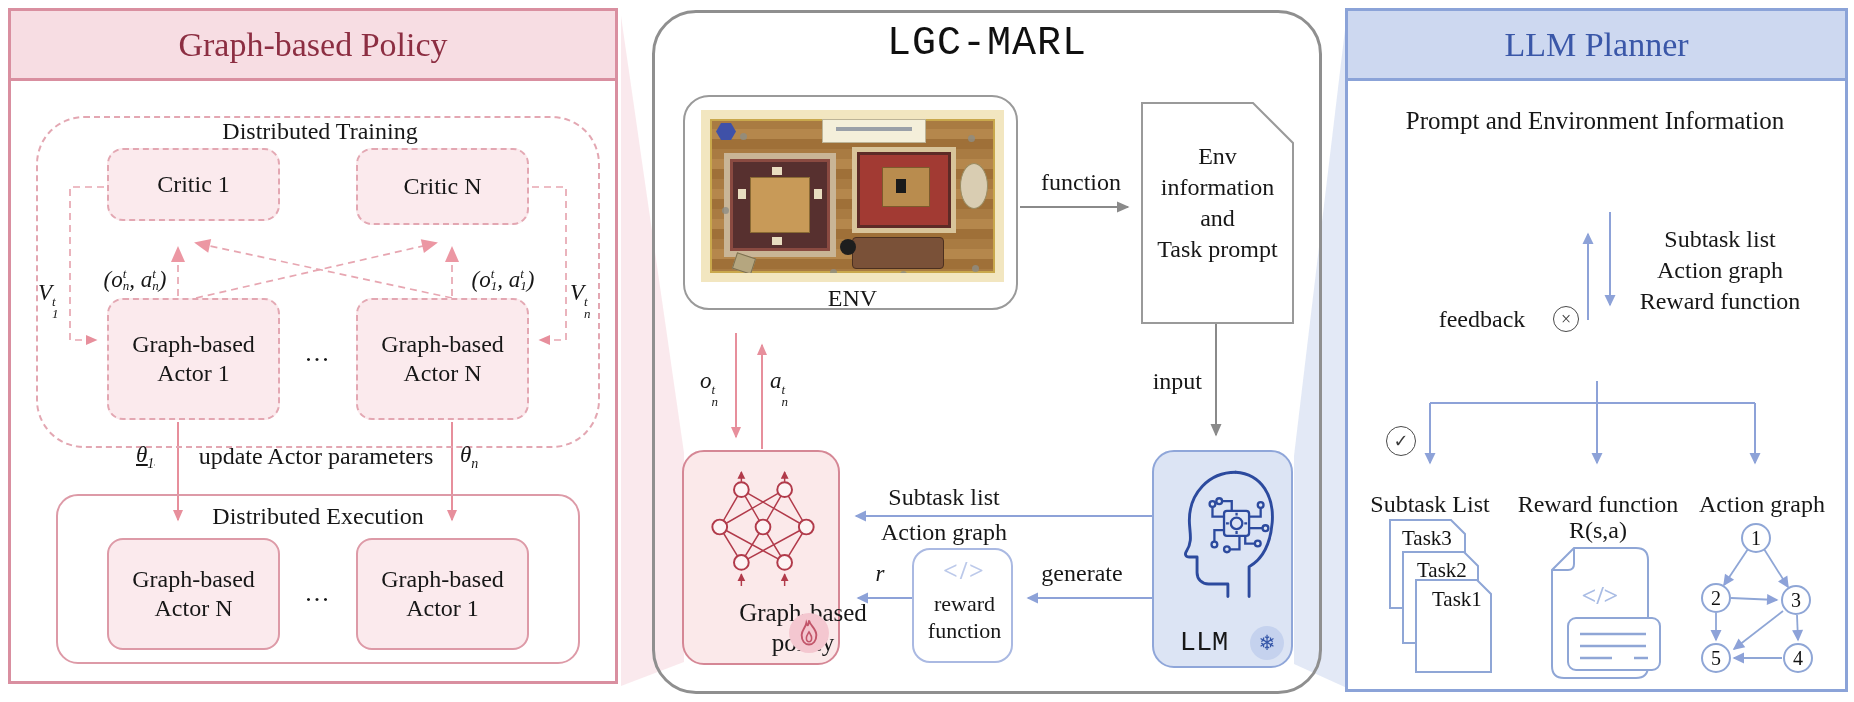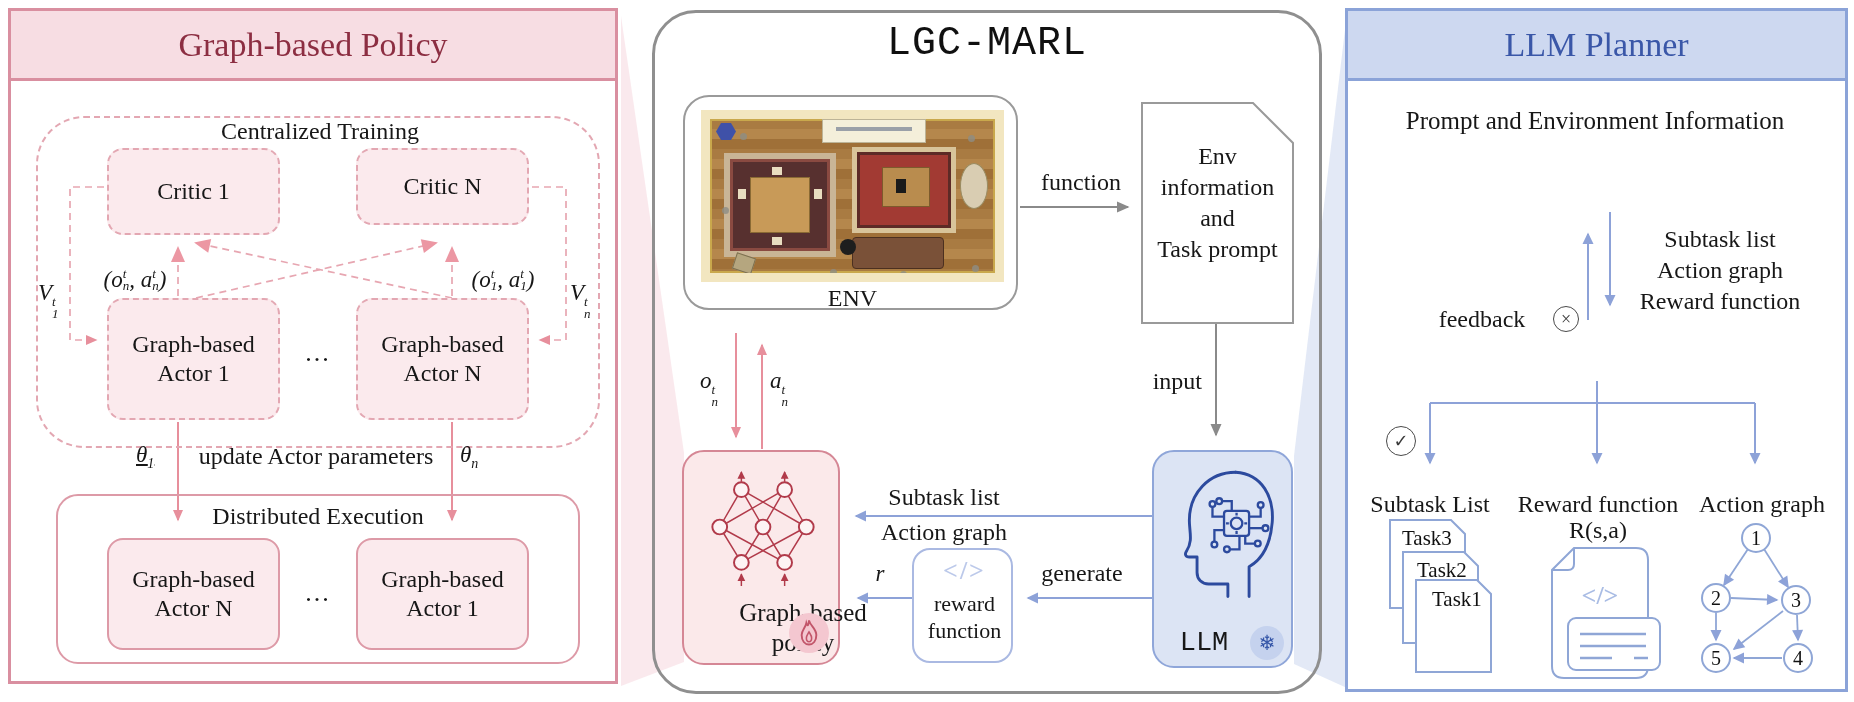--- a/index.html
+++ b/index.html
@@ -175,23 +175,23 @@
     </g>
   </svg>
 
   <div class="abs z2 panel-left">
     <div class="hdr">
       <div class="title-left">Graph-based Policy</div>
     </div>
   </div>
 
   <div class="abs z2 dashed-wrap"></div>
-  <div class="abs z2 ctr lbl" style="left:150px;top:118px;width:340px;height:26px;">Centralized Training</div>
-
-  <div class="abs z2 ctr pinkbox" style="left:107px;top:148px;width:173px;height:87px;">Critic 1</div>
+  <div class="abs z2 ctr lbl" style="left:150px;top:118px;width:340px;height:26px;">Distributed Training</div>
+
+  <div class="abs z2 ctr pinkbox" style="left:107px;top:148px;width:173px;height:73px;">Critic 1</div>
   <div class="abs z2 ctr pinkbox" style="left:356px;top:148px;width:173px;height:77px;">Critic N</div>
   <div class="abs z2 ctr pinkbox" style="left:107px;top:298px;width:173px;height:122px;padding:0 20px;">Graph-based Actor 1</div>
   <div class="abs z2 ctr pinkbox" style="left:356px;top:298px;width:173px;height:122px;padding:0 20px;">Graph-based Actor N</div>
   <div class="abs z2 ctr dots" style="left:295px;top:338px;width:46px;height:30px;">...</div>
 
   <div class="abs z2 math" style="left:38px;top:280px;">
     <span>V</span><span class="ss">
         <span>t</span>
         <span>1</span>
       </span>

